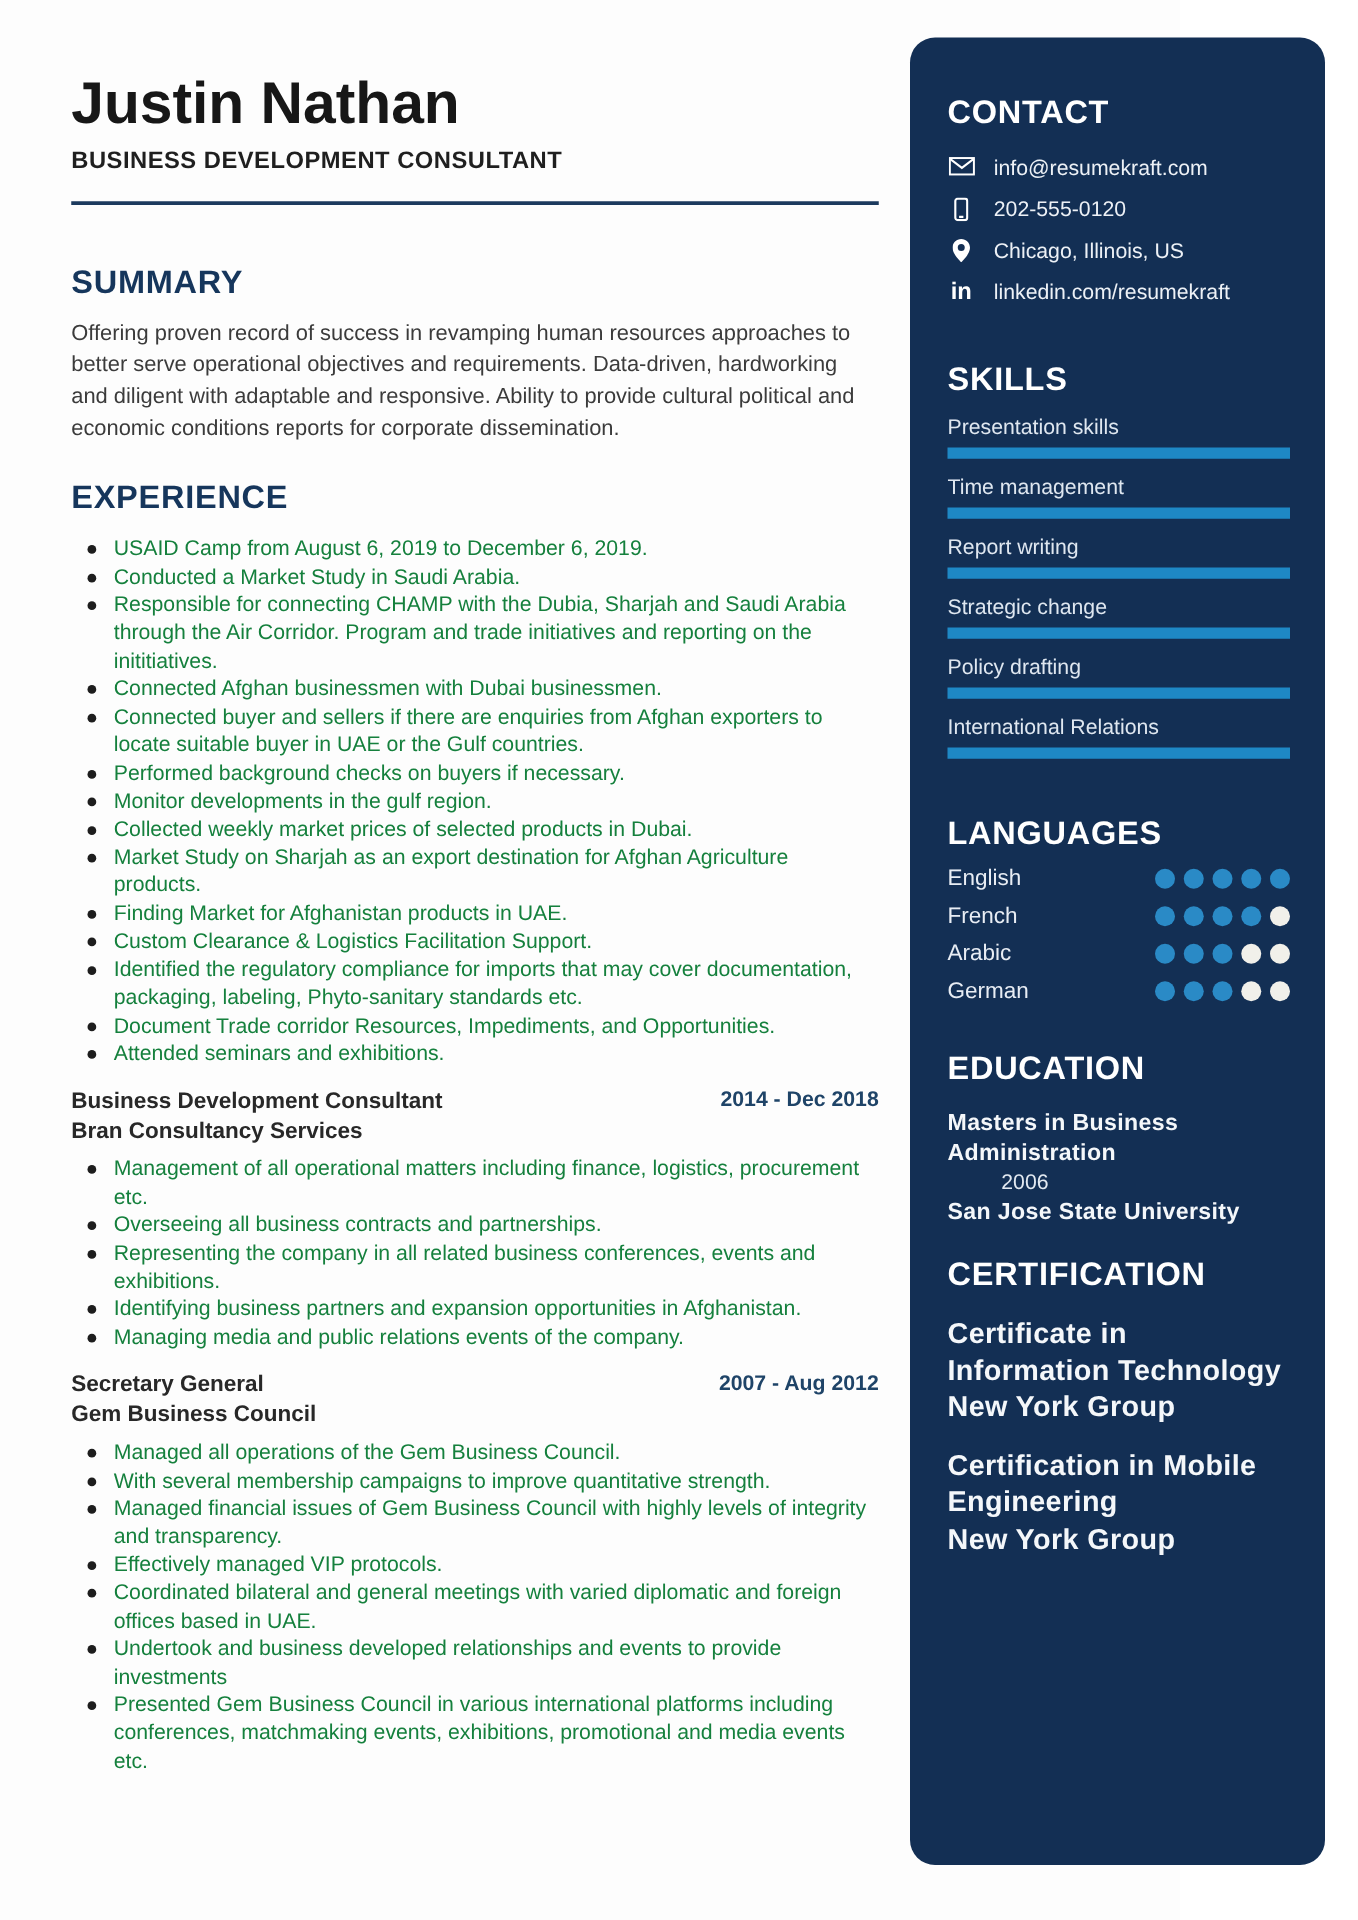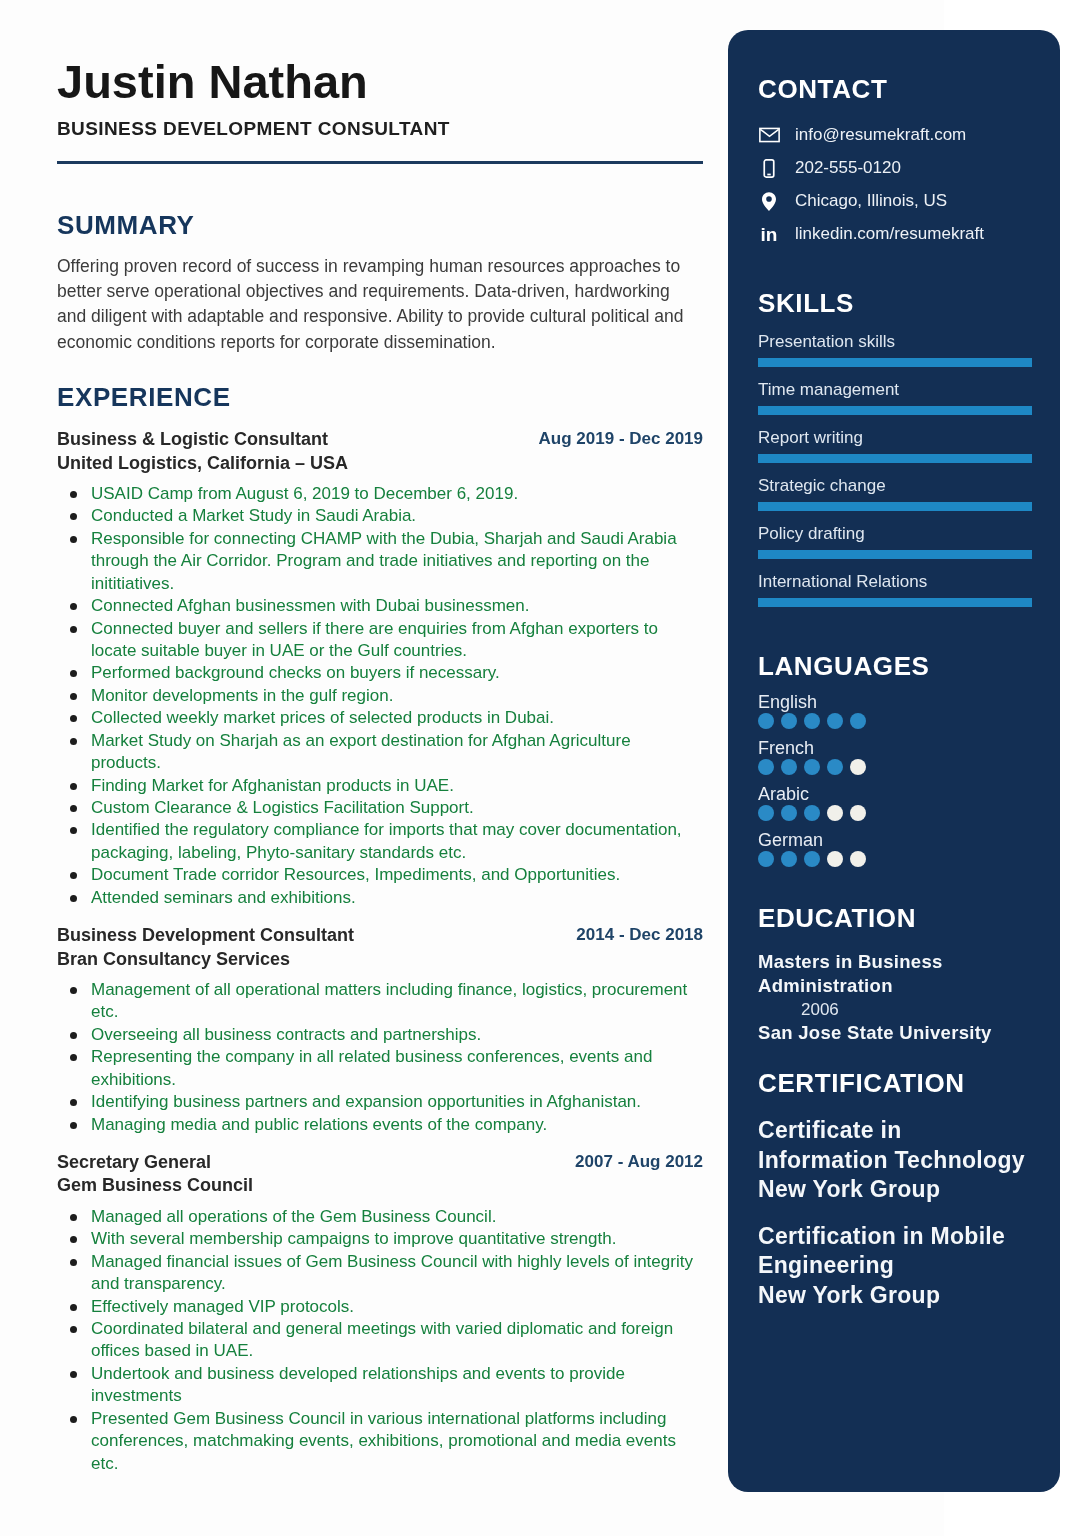--- a/index.html
+++ b/index.html
@@ -36,34 +36,34 @@
   ul.bullets li{position:relative;font-size:17px;line-height:1.32;color:#15803d;}
   ul.bullets li::before{content:'';position:absolute;left:-21px;top:8px;width:7px;height:7px;border-radius:50%;background:#1d1d1d;}
 
   
   .sidebar{
     position:absolute;left:728px;top:30px;width:332px;height:1462px;
     background:var(--sidebar-bg);color:#fff;padding:44px 28px 0 30px;border-radius:20px;
   }
   .side-h{font-size:26px;font-weight:700;color:#ffffff;margin:0;letter-spacing:0.6px;}
   .contact-list{margin-top:20px;}
-  .contact-item{display:flex;align-items:center;gap:15px;margin-bottom:13px;font-size:17px;color:#EDF1F6;}
+  .contact-item{display:flex;align-items:flex-start;gap:15px;margin-bottom:13px;font-size:17px;color:#EDF1F6;}
   .cicon{width:22px;display:flex;justify-content:center;align-items:center;flex:0 0 22px;}
   .in-glyph{font-weight:700;font-size:19px;color:#fff;line-height:1;}
 
   .skills-section{margin-top:44px;}
   .skills-list{margin-top:3px;}
   .skill{margin-top:13px;}
   .skill-label{font-size:17px;color:#DFE7F0;}
   .skill-bar{margin-top:6px;height:9px;width:100%;}
   .skill-fill{height:100%;background:var(--accent-blue);}
 
   .languages-section{margin-top:44px;}
   .languages-list{margin-top:10px;}
-  .lang-row{display:flex;justify-content:space-between;align-items:flex-start;margin-top:9px;font-size:18px;color:#E8EDF4;flex-direction:column;}
+  .lang-row{display:flex;justify-content:space-between;align-items:center;margin-top:9px;font-size:18px;color:#E8EDF4;}
   .dots{display:flex;gap:7px;}
   .dot{width:16px;height:16px;border-radius:50%;}
   .dot.filled{background:#2A8AC6;}
   .dot.empty{background:var(--dot-white);}
 
   .education-section{margin-top:36px;}
   .edu-degree{font-weight:700;font-size:18.5px;line-height:1.28;margin-top:16px;color:#F4F7FA;letter-spacing:0.3px;}
   .edu-year{font-size:17px;margin-top:3px;color:#E2E9F1;margin-left:43px;}
   .edu-school{font-weight:700;font-size:18.5px;margin-top:2px;color:#F4F7FA;letter-spacing:0.3px;}
 
@@ -83,27 +83,20 @@
 
     <section class="summary-section">
       <h2 class="main-h">SUMMARY</h2>
       <p class="summary-text">Offering proven record of success in revamping human resources approaches to better serve operational objectives and requirements. Data-driven, hardworking and diligent with adaptable and responsive. Ability to provide cultural political and economic conditions reports for corporate dissemination.</p>
     </section>
 
     <section class="experience-section">
       <h2 class="main-h">EXPERIENCE</h2>
       <div id="jobs">
           <div class="job">
-            <div class="job-head">
-              <div class="job-left">
-                <div class="job-title2">Business &amp; Logistic Consultant</div>
-                <div class="job-company">United Logistics, California – USA</div>
-              </div>
-              <div class="job-dates">Aug 2019 - Dec 2019</div>
-            </div>
             <ul class="bullets">
               <li>USAID Camp from August 6, 2019 to December 6, 2019.</li>
               <li>Conducted a Market Study in Saudi Arabia.</li>
               <li>Responsible for connecting CHAMP with the Dubia, Sharjah and Saudi Arabia through the Air Corridor. Program and trade initiatives and reporting on the inititiatives.</li>
               <li>Connected Afghan businessmen with Dubai businessmen.</li>
               <li>Connected buyer and sellers if there are enquiries from Afghan exporters to locate suitable buyer in UAE or the Gulf countries.</li>
               <li>Performed background checks on buyers if necessary.</li>
               <li>Monitor developments in the gulf region.</li>
               <li>Collected weekly market prices of selected products in Dubai.</li>
               <li>Market Study on Sharjah as an export destination for Afghan Agriculture products.</li>

